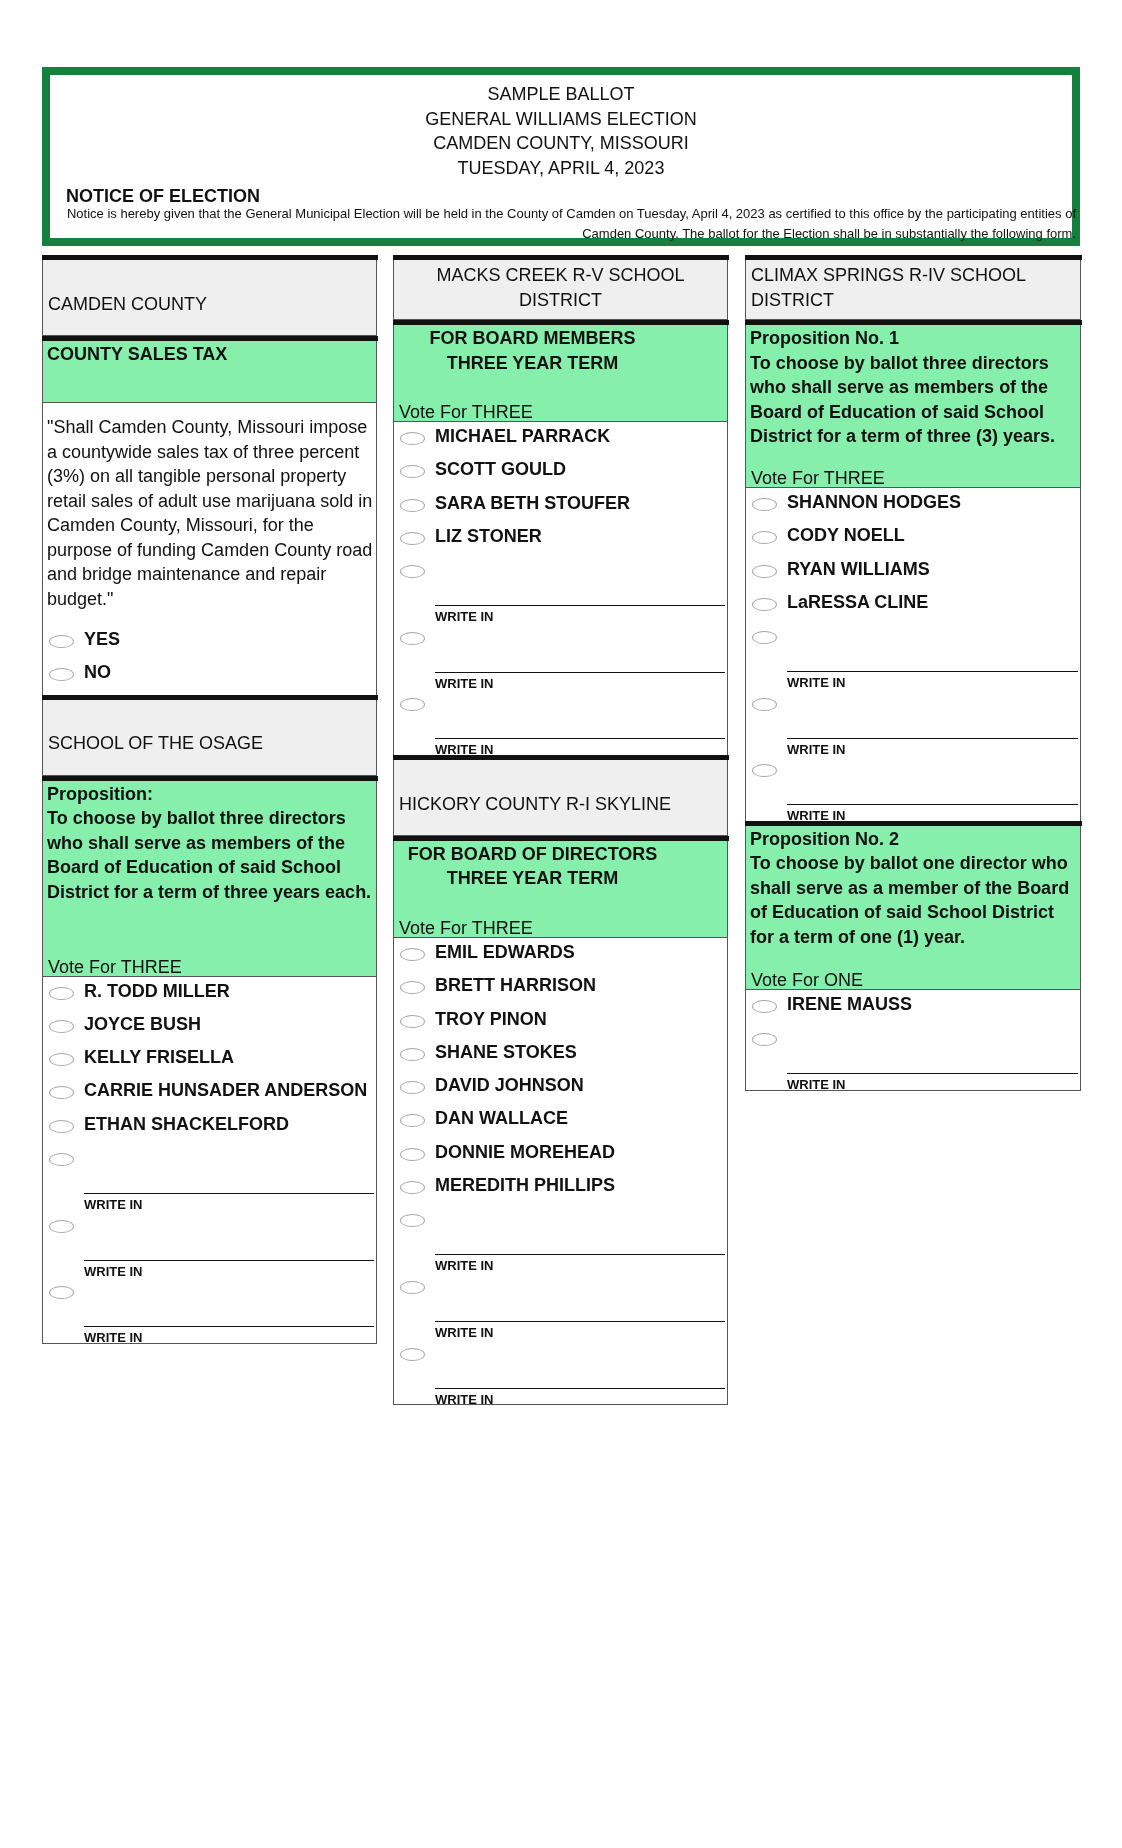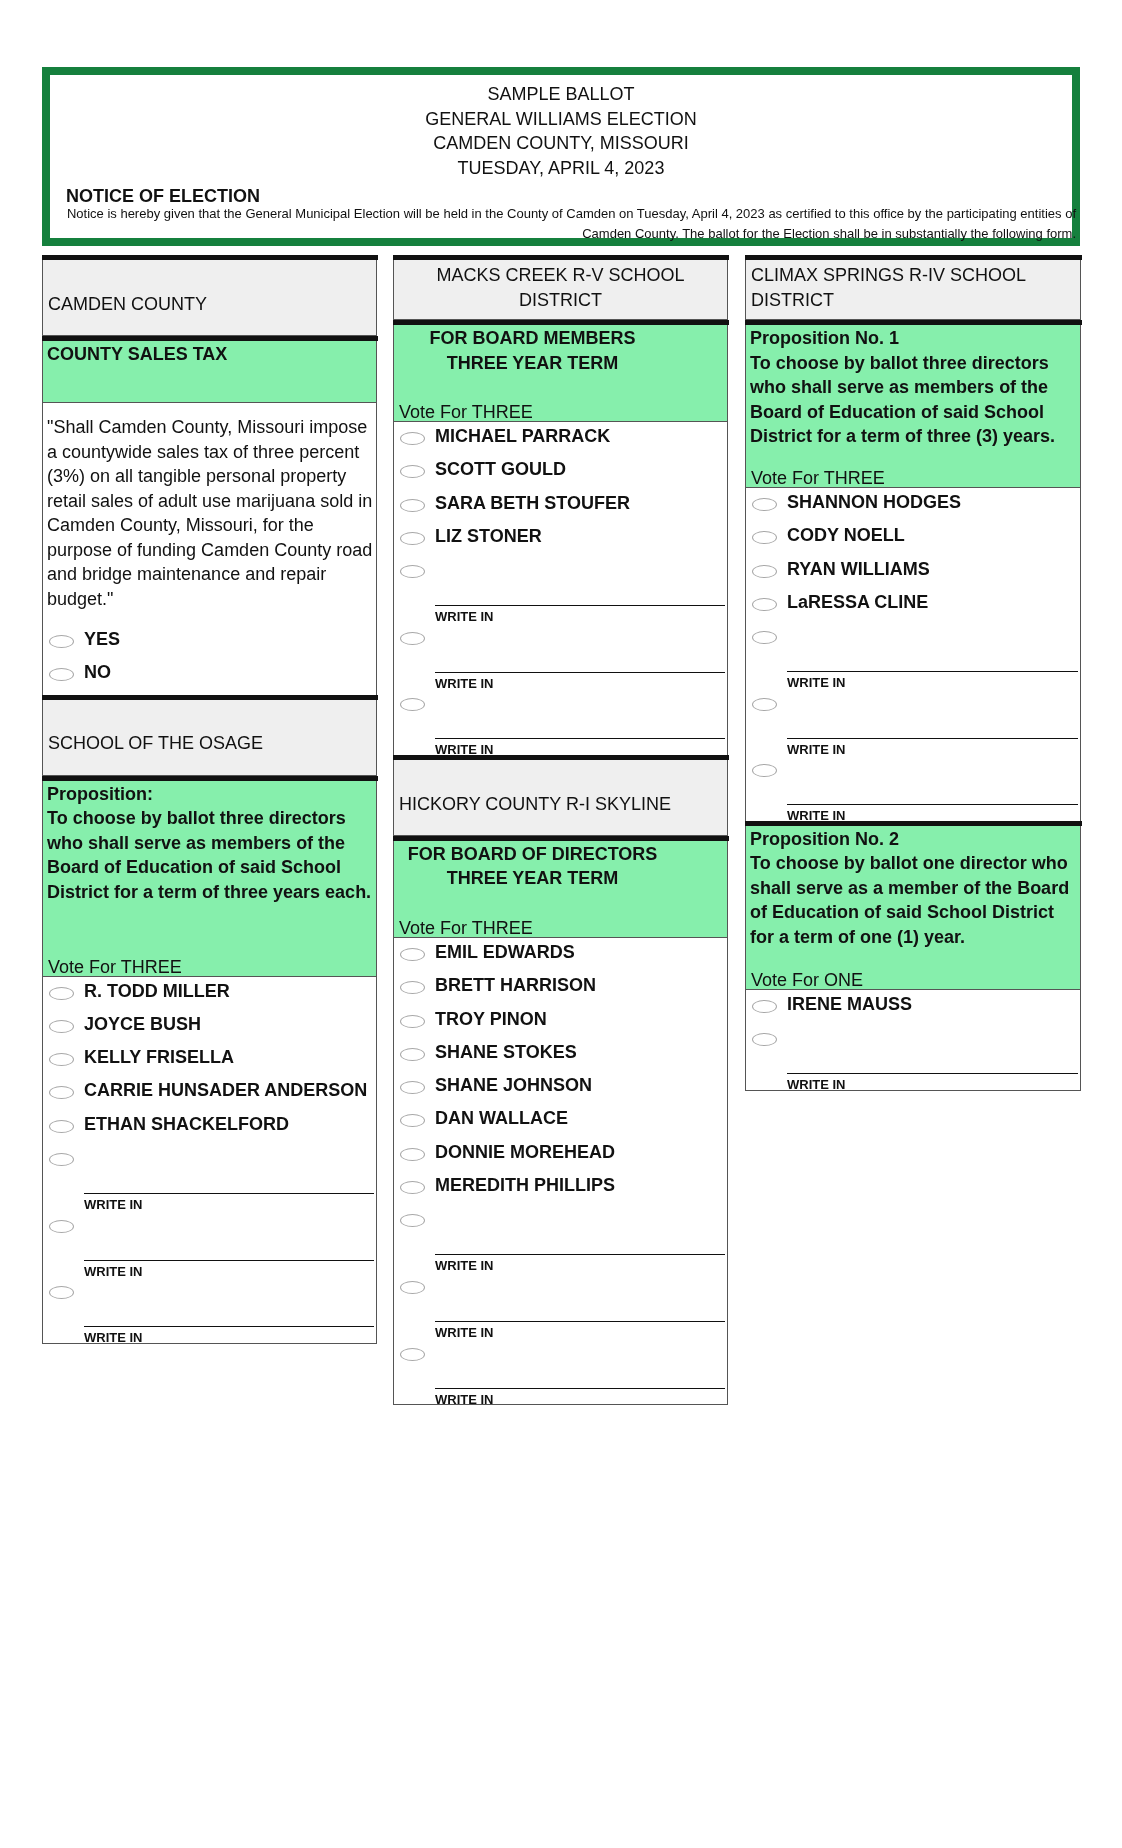--- a/index.html
+++ b/index.html
@@ -183,21 +183,21 @@
     <div class="option">
         <span class="bubble"></span>
         <span class="cand-name">TROY PINON</span>
       </div>
     <div class="option">
         <span class="bubble"></span>
         <span class="cand-name">SHANE STOKES</span>
       </div>
     <div class="option">
         <span class="bubble"></span>
-        <span class="cand-name">SHANE JOHNSON</span>
+        <span class="cand-name">DAVID JOHNSON</span>
       </div>
     <div class="option">
         <span class="bubble"></span>
         <span class="cand-name">DAN WALLACE</span>
       </div>
     <div class="option">
         <span class="bubble"></span>
         <span class="cand-name">DONNIE MOREHEAD</span>
       </div>
     <div class="option">

